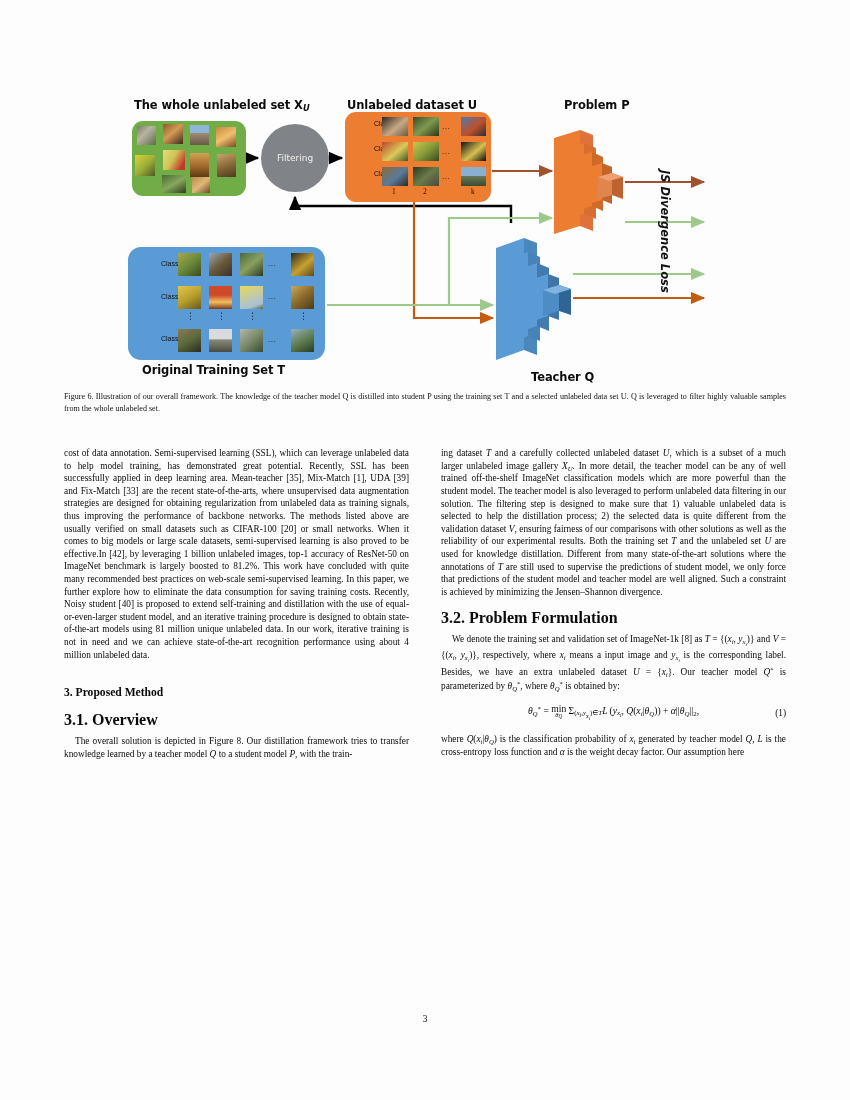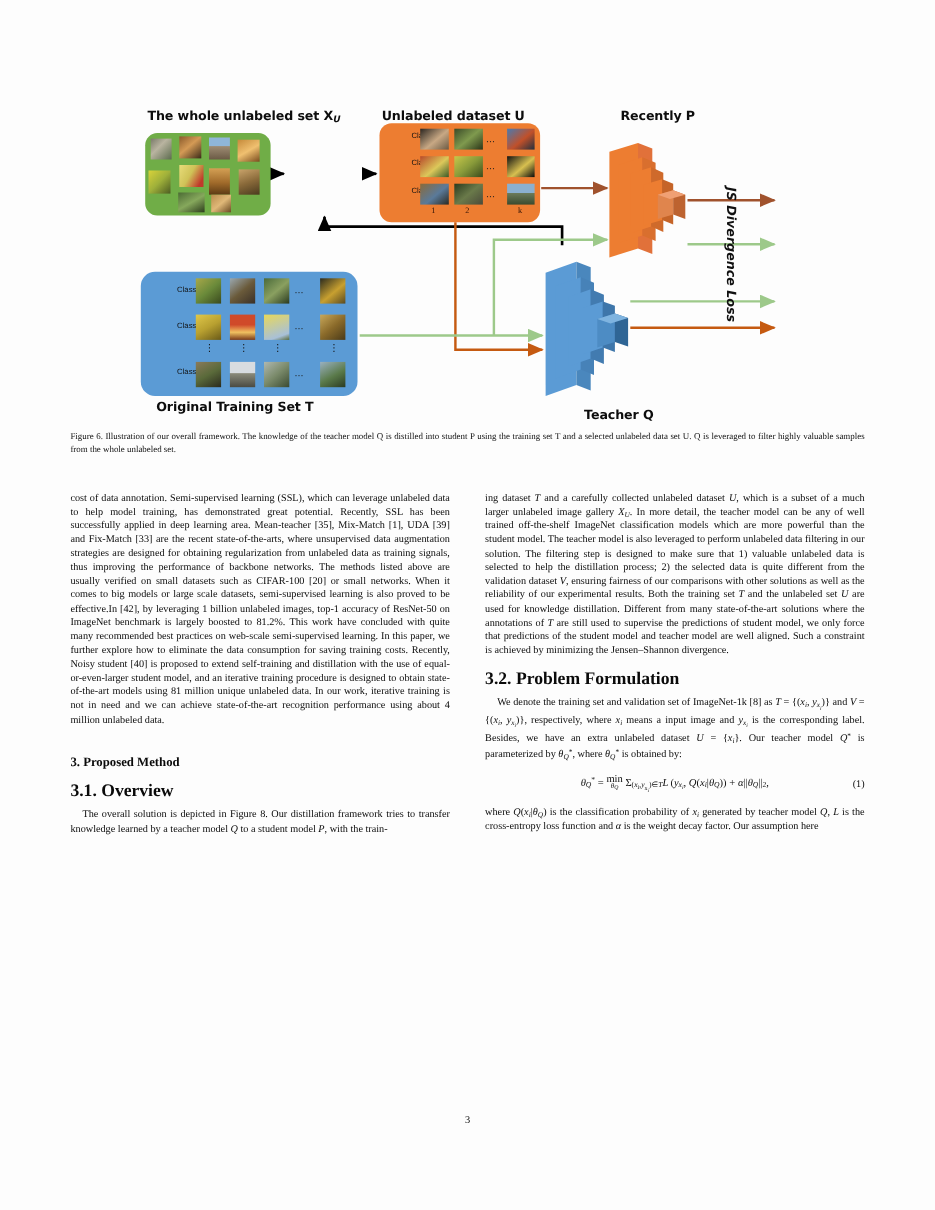--- a/index.html
+++ b/index.html
@@ -241,21 +241,21 @@
 </style>
 </head>
 <body>
 
 <div class="page">
 
   <div class="figure-area">
 
     <div class="fig-title" style="left:70px; top:20px;"><span>The whole unlabeled set X</span><span style="font-style:italic;font-size:0.72em;vertical-align:-0.25em;">U</span></div>
     <div class="fig-title" style="left:283px; top:20px;">Unlabeled dataset U</div>
-    <div class="fig-title" style="left:500px; top:20px;">Recently P</div>
+    <div class="fig-title" style="left:500px; top:20px;">Problem P</div>
     <div class="fig-title" style="left:431px; top:292px;margin-left:36px;">Teacher Q</div>
     <div class="fig-title" style="left:78px; top:285px;">Original Training Set T</div>
 
     <svg class="fig-svg" viewBox="0 0 722 305">
       <defs>
         <marker id="ahBlack" markerWidth="7" markerHeight="7" refX="5.5" refY="2.6" orient="auto">
           <path d="M0,0 L6,2.6 L0,5.2 z" fill="#000"></path>
         </marker>
         <marker id="ahGreen" markerWidth="8" markerHeight="8" refX="6" refY="2.8" orient="auto">
           <path d="M0,0 L6.6,2.8 L0,5.6 z" fill="#9dc98a"></path>
@@ -323,20 +323,23 @@
       <div class="thumb" style="left:58px; top:4px;  width:19px; height:20px; background:linear-gradient(180deg,#8fb6d8 40%,#9d8b72 41%,#6b5a45);"></div>
       <div class="thumb" style="left:84px; top:6px;  width:20px; height:20px; background:linear-gradient(150deg,#c58a3a,#f0c070 50%,#7a4c1e);"></div>
       <div class="thumb" style="left:3px;  top:34px; width:20px; height:21px; background:linear-gradient(135deg,#d8d23a,#9fb03a 50%,#4c5c22);"></div>
       <div class="thumb" style="left:31px; top:29px; width:22px; height:20px; background:linear-gradient(120deg,#e8dc7a,#cfc257 45%,#c0392b 85%);"></div>
       <div class="thumb" style="left:58px; top:32px; width:19px; height:24px; background:linear-gradient(180deg,#d4a054,#a06a2a 55%,#5c3a14);"></div>
       <div class="thumb" style="left:85px; top:33px; width:19px; height:23px; background:linear-gradient(160deg,#c9a36a,#8a6a3a 50%,#4a3a1e);"></div>
       <div class="thumb" style="left:30px; top:54px; width:24px; height:18px; background:linear-gradient(150deg,#4b6b34,#86a85c 50%,#2c3c1c);"></div>
       <div class="thumb" style="left:60px; top:56px; width:18px; height:16px; background:linear-gradient(140deg,#b98c4c,#e0b878 50%,#6a4a22);"></div>
     </div>
 
+    <div class="filter-circle">
+      <span>Filtering</span>
+    </div>
 
     <div class="orange-box">
       <div class="grid-label" style="left:5px;  top:8px;">Class-1</div>
       <div class="grid-label" style="left:5px;  top:33px;">Class-2</div>
       <div class="grid-label" style="left:5px;  top:58px;">Class-n</div>
 
       <div class="thumb" style="left:37px; top:5px;  width:26px; height:19px; background:linear-gradient(140deg,#2a2520,#c8a884 55%,#6a5a44);"></div>
       <div class="thumb" style="left:68px; top:5px;  width:26px; height:19px; background:linear-gradient(140deg,#3a4a28,#7f9a4e 50%,#2a3418);"></div>
       <div class="thumb" style="left:116px;top:5px;  width:25px; height:19px; background:linear-gradient(140deg,#4a7ab0,#c0502a 55%,#22303e);"></div>
 

